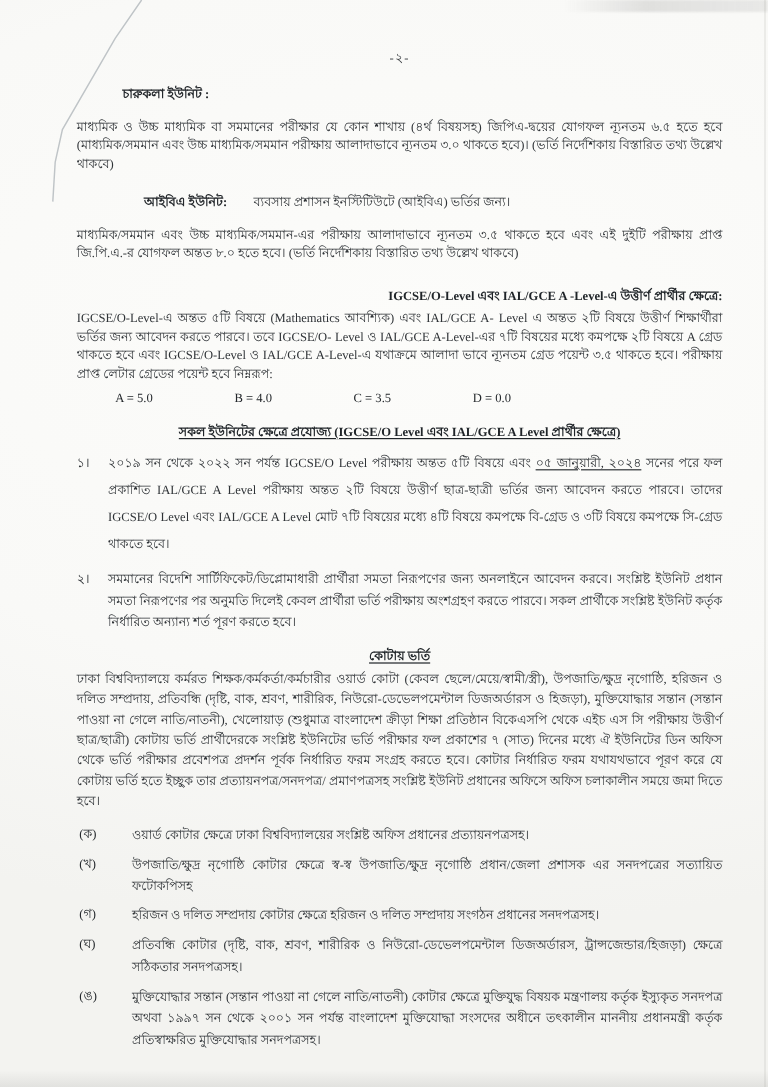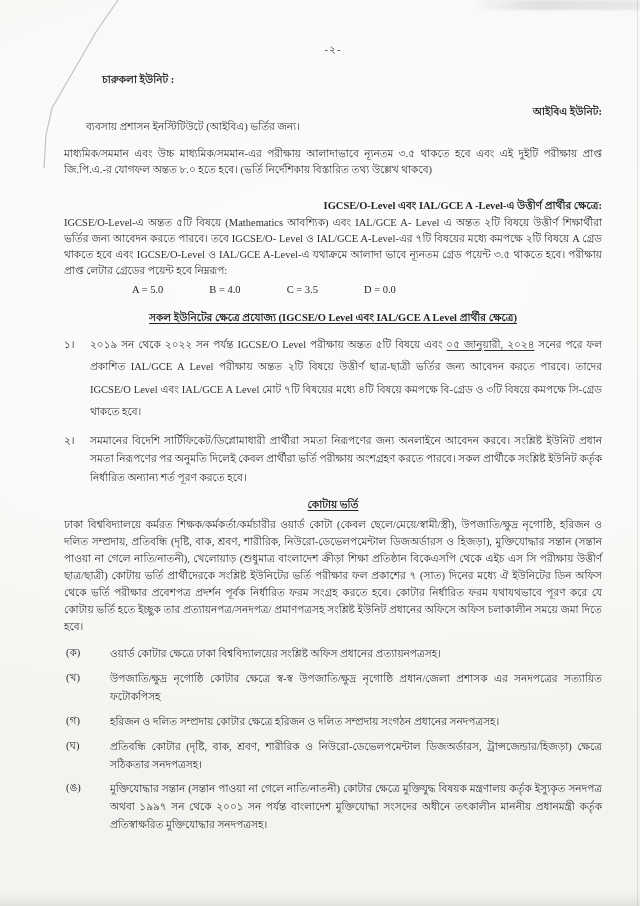--- a/index.html
+++ b/index.html
@@ -18,31 +18,31 @@
     line-height:1.5;
   }
   .faint{position:absolute;pointer-events:none;}
   .smudge-top-right{top:0;right:0;width:170px;height:10px;
     background:linear-gradient(90deg,rgba(120,120,120,0) 0%,rgba(110,110,110,.18) 40%,rgba(100,100,100,.10) 100%);
     filter:blur(1px);}
   .smudge-bottom{bottom:0;left:0;width:640px;height:14px;
     background:linear-gradient(0deg,rgba(120,120,118,.14),rgba(120,120,118,0));}
   .edge-right{top:0;right:2px;width:1px;height:906px;background:rgba(150,150,148,.25);}
   .pagenum{text-align:center;margin:0 0 14px 0;letter-spacing:1px;color:#3a3e42;}
-  .unit-row{display:flex;margin:0 0 2px 0;flex-direction:column;}
+  .unit-row{display:flex;margin:0 0 2px 0;}
   .unit-label{font-weight:bold;color:#24282c;white-space:nowrap;}
   .unit-desc{margin-left:22px;}
   .charu .unit-label{margin-left:38px;}
   .charu .unit-desc .l2{display:block;margin-top:9px;}
   .para{text-align:justify;margin:11px 0 0 0;}
   .iba{margin-top:16px;}
   .iba .unit-label{margin-left:56px;text-align:right;}
   .sec-igcse{margin-top:20px;}
   .bold-head{font-weight:bold;color:#1f2428;margin:0 0 2px 0;text-align:right;}
-  .grades{margin:4px 0 0 68px;display:flex;gap:46px;font-family:"Liberation Serif",serif;}
+  .grades{margin:4px 0 0 32px;display:flex;gap:68px;font-family:"Liberation Serif",serif;}
   .grades span{white-space:nowrap;color:#23272b;}
   .center-head{
     text-align:center;font-weight:bold;color:#1f2428;
     margin:12px 0 4px 0;
   }
   .center-head .u{text-decoration:underline;text-underline-offset:2px;}
   .num-item{display:flex;margin-top:8px;}
   .num-item .n{width:26px;flex:0 0 26px;color:#24282c;}
   .num-item .t{flex:1;text-align:justify;}
   .spread{line-height:2.15;}
@@ -67,20 +67,21 @@
   <div class="faint smudge-top-right"></div>
   <div class="faint smudge-bottom"></div>
   <div class="faint edge-right"></div>
 
   <div class="pagenum">-২-</div>
 
   <div class="unit-row charu">
     <span class="unit-label">চারুকলা ইউনিট :</span>
   </div>
 
+  <p class="para">মাধ্যমিক ও উচ্চ মাধ্যমিক বা সমমানের পরীক্ষার যে কোন শাখায় (৪র্থ বিষয়সহ) জিপিএ-দ্বয়ের যোগফল ন্যূনতম ৬.৫ হতে হবে (মাধ্যমিক/সমমান এবং উচ্চ মাধ্যমিক/সমমান পরীক্ষায় আলাদাভাবে ন্যূনতম ৩.০ থাকতে হবে)। (ভর্তি নির্দেশিকায় বিস্তারিত তথ্য উল্লেখ থাকবে)</p>
 
   <div class="unit-row iba">
     <span class="unit-label">আইবিএ ইউনিট:</span>
     <span class="unit-desc">ব্যবসায় প্রশাসন ইনস্টিটিউটে (আইবিএ) ভর্তির জন্য।</span>
   </div>
 
   <p class="para">মাধ্যমিক/সমমান এবং উচ্চ মাধ্যমিক/সমমান-এর পরীক্ষায় আলাদাভাবে ন্যূনতম ৩.৫ থাকতে হবে এবং এই দুইটি পরীক্ষায় প্রাপ্ত জি.পি.এ.-র যোগফল অন্তত ৮.০ হতে হবে। (ভর্তি নির্দেশিকায় বিস্তারিত তথ্য উল্লেখ থাকবে)</p>
 
   <div class="sec-igcse">
     <div class="bold-head">IGCSE/O-Level এবং IAL/GCE A -Level-এ উত্তীর্ণ প্রার্থীর ক্ষেত্রে:</div>

